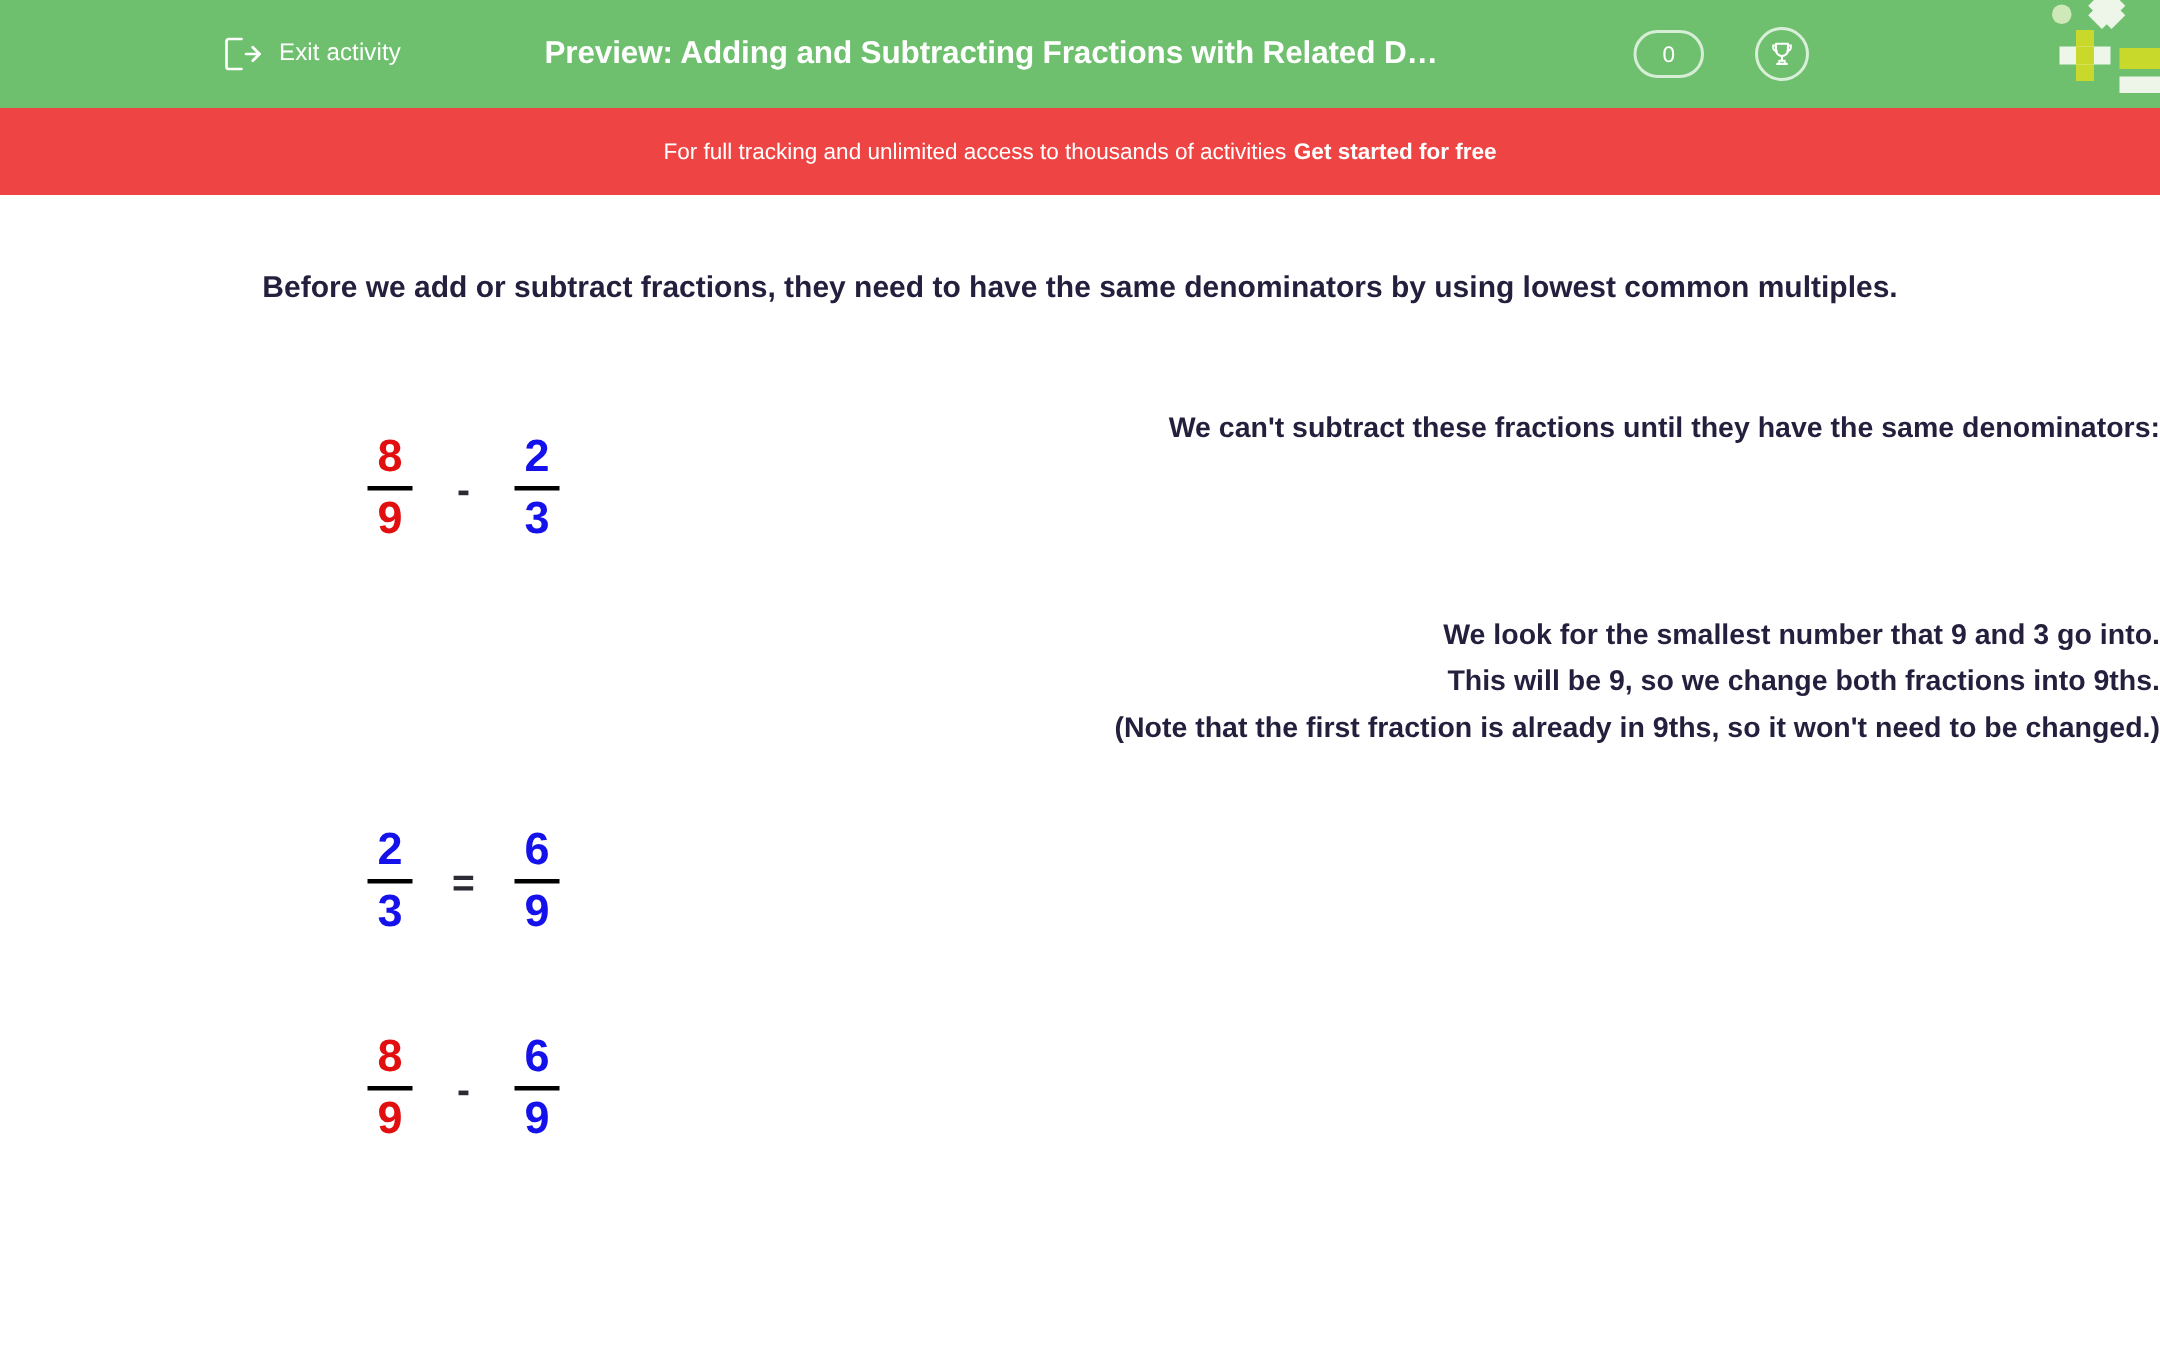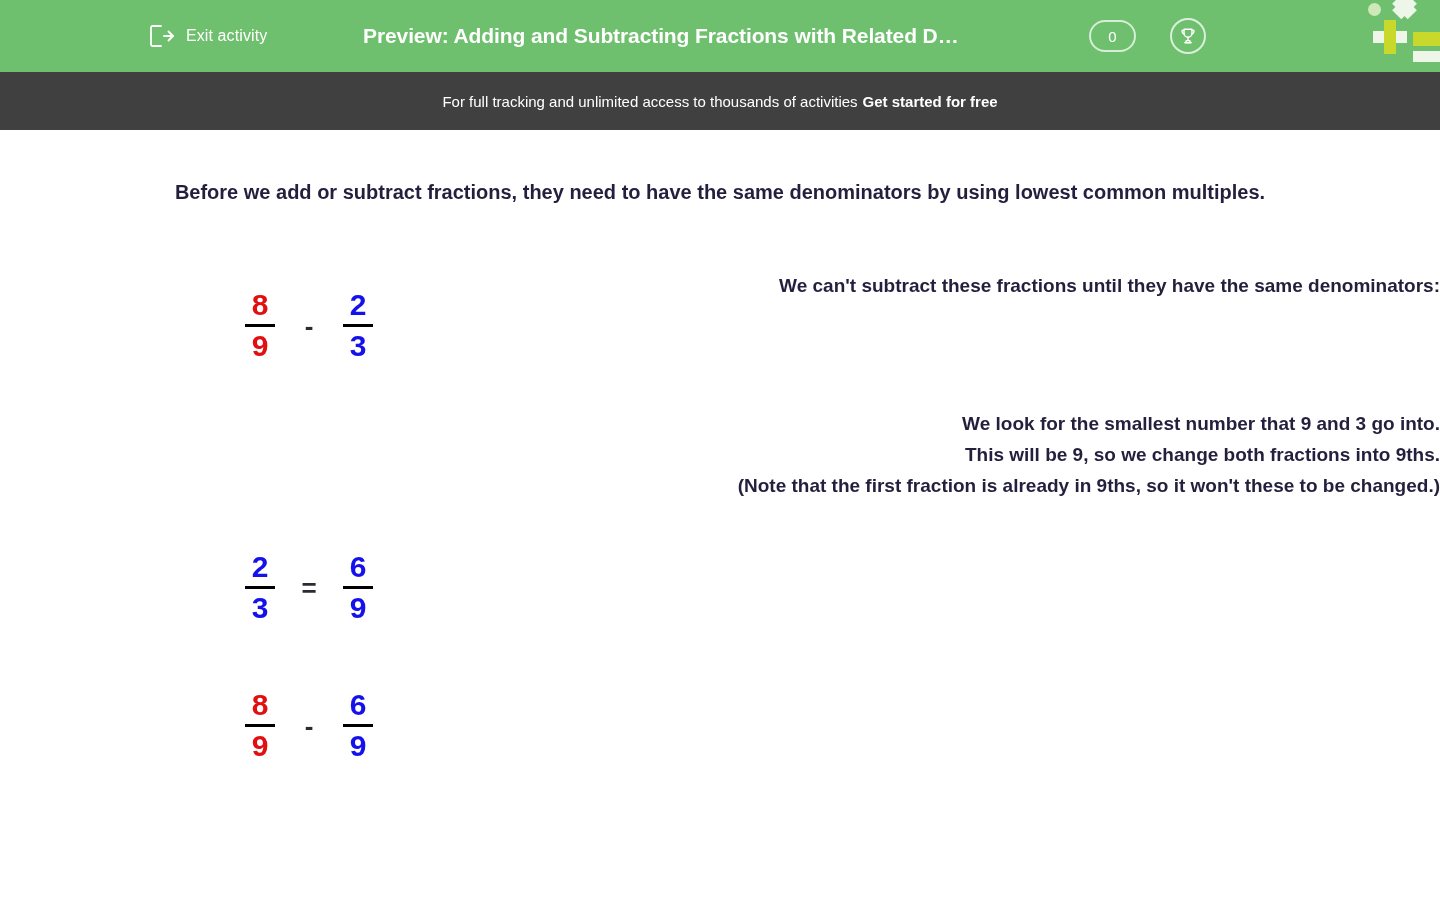--- a/index.html
+++ b/index.html
@@ -99,21 +99,21 @@
   .deco .d-cross-v { left: 24px; top: 20px; width: 12px; height: 34px; background: #c9d92b; }
   .deco .d-cross-h { left: 13px; top: 31px; width: 34px; height: 12px; background: #eef6ea; }
   .deco .d-cross-c { left: 24px; top: 31px; width: 12px; height: 12px; background: #c9d92b; }
   .deco .d-bar1    { left: 53px; top: 32px; width: 28px; height: 14px; background: #c9d92b; }
   .deco .d-bar2    { left: 53px; top: 51px; width: 28px; height: 11px; background: #eef6ea; }
 
   
   .promo-banner {
     width: 1440px;
     height: 58px;
-    background: #404040;
+    background: #ef4444;
     display: flex;
     align-items: center;
     justify-content: center;
     color: #ffffff;
     font-size: 15px;
     font-weight: 400;
   }
   .promo-banner .promo-cta {
     font-weight: 700;
     margin-left: 5px;
@@ -267,21 +267,21 @@
     <span class="op">-</span>
     <span class="frac blue">
       <span class="num">2</span>
       <span class="bar"></span>
       <span class="den">3</span>
     </span>
   </div>
 
   <div class="lead-line lead-2">We look for the smallest number that 9 and 3 go into.</div>
   <div class="lead-line" style="top:309px">This will be 9, so we change both fractions into 9ths.</div>
-  <div class="lead-line" style="top:340px">(Note that the first fraction is already in 9ths, so it won't these to be changed.)</div>
+  <div class="lead-line" style="top:340px">(Note that the first fraction is already in 9ths, so it won't need to be changed.)</div>
 
 
   <div class="expr expr-2">
     <span class="frac blue">
       <span class="num">2</span>
       <span class="bar"></span>
       <span class="den">3</span>
     </span>
     <span class="op">=</span>
     <span class="frac blue">

